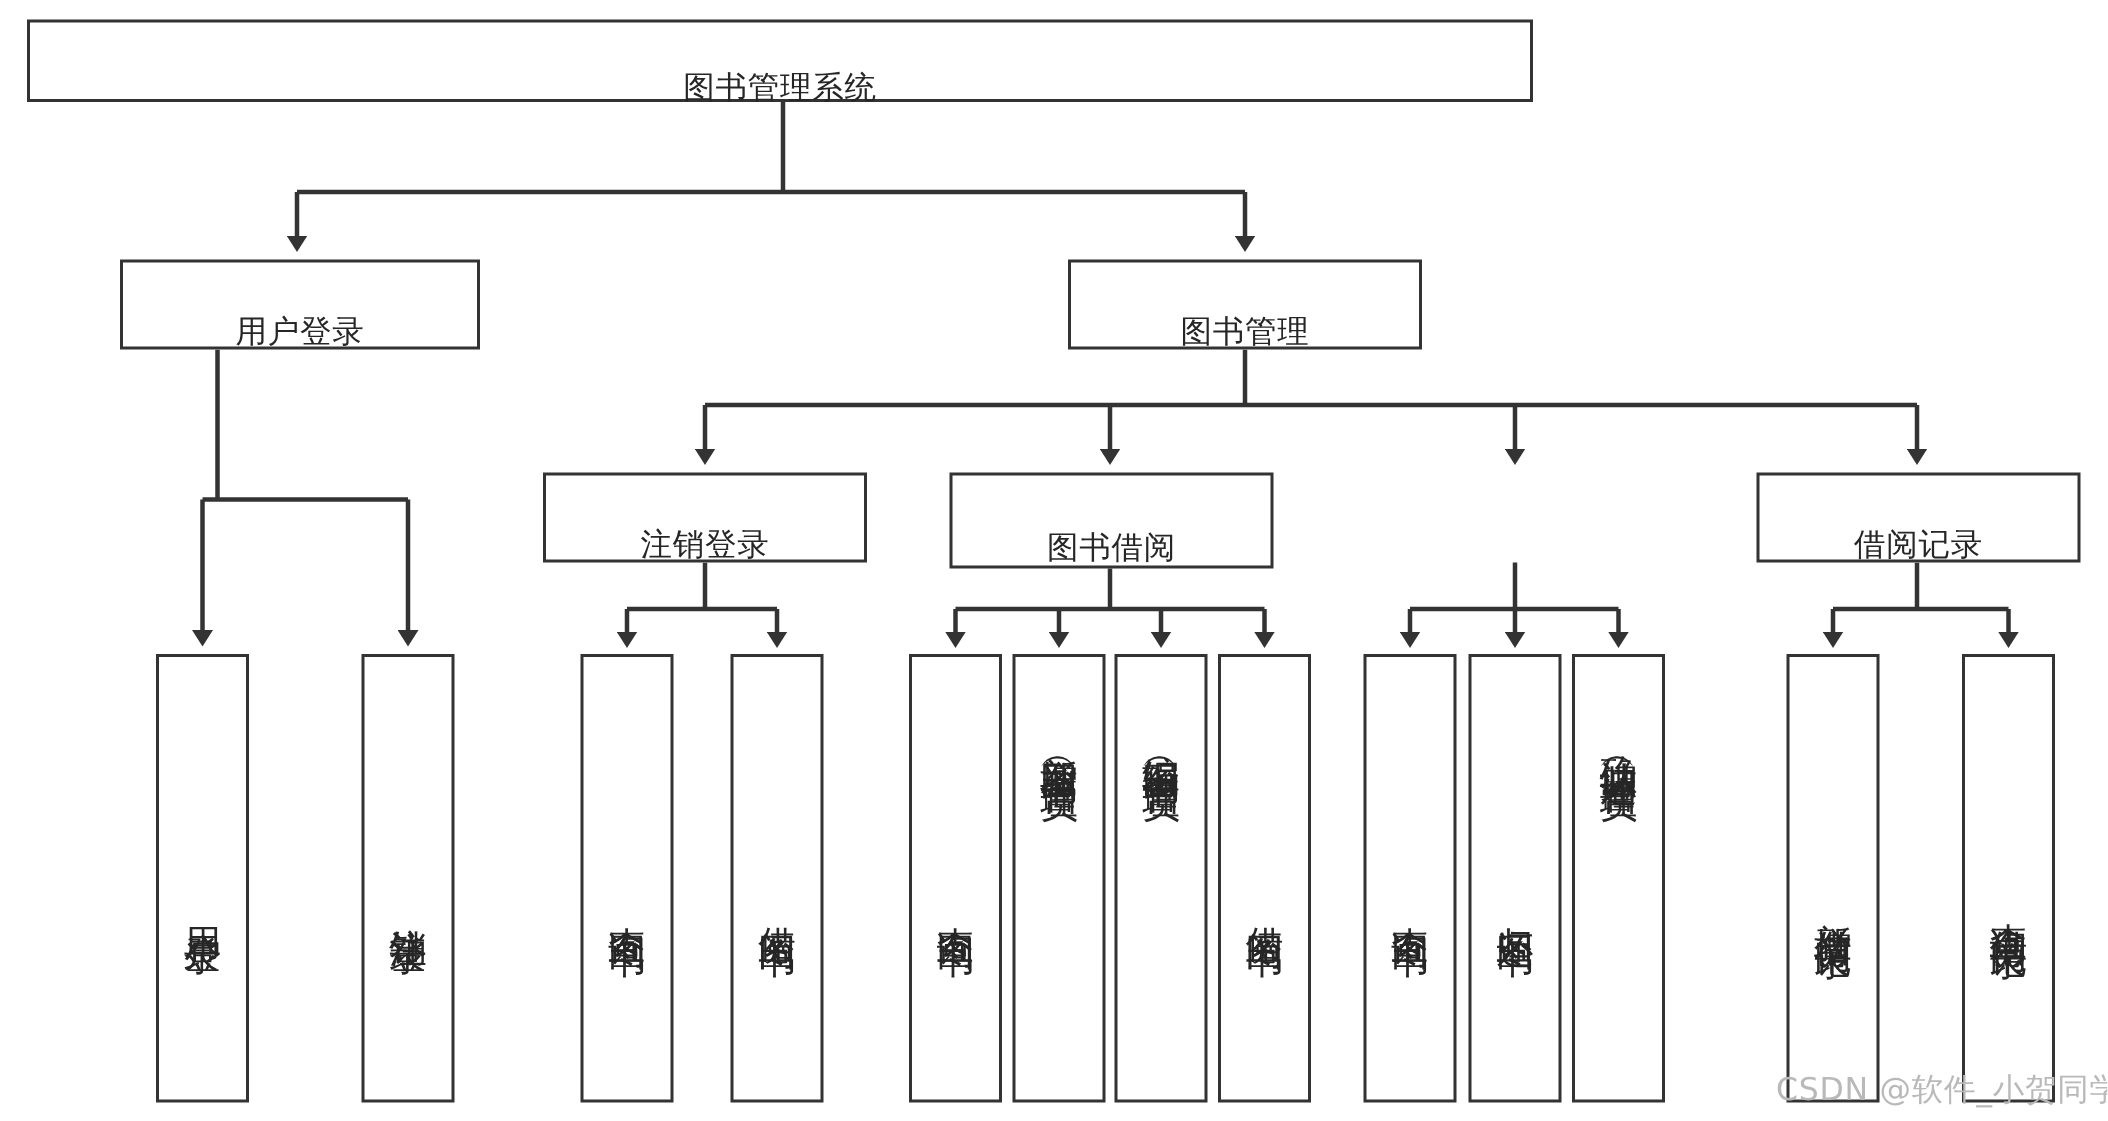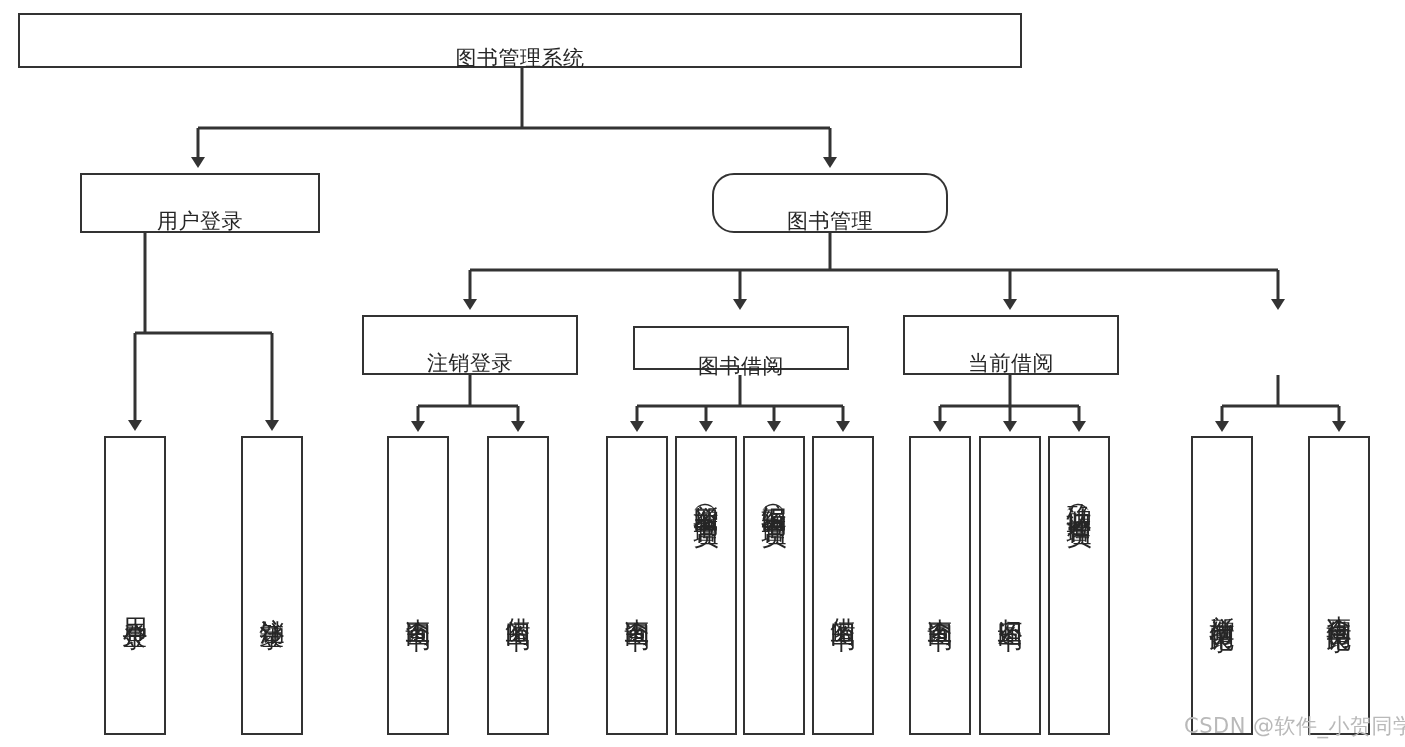--- a/index.html
+++ b/index.html
@@ -135,32 +135,32 @@
     </g>
   </svg>
 
   <div class="node h root" style="left:18px; top:13px; width:1004px; height:55px;">
     <span class="lbl">图书管理系统</span>
   </div>
 
   <div class="node h" style="left:80px; top:173px; width:240px; height:60px;">
     <span class="lbl">用户登录</span>
   </div>
-  <div class="node h" style="left:712px; top:173px; width:236px; height:60px;border-radius:22px;">
+  <div class="node h" style="left:712px; top:173px; width:236px; height:60px;">
     <span class="lbl">图书管理</span>
   </div>
 
   <div class="node h" style="left:362px; top:315px; width:216px; height:60px;">
     <span class="lbl">注销登录</span>
   </div>
-  <div class="node h" style="left:633px; top:326px; width:216px; height:44px;">
+  <div class="node h" style="left:633px; top:315px; width:216px; height:64px;">
     <span class="lbl">图书借阅</span>
   </div>
-  <div class="node h" style="left:903px; top:315px; width:216px; height:60px;">
-    <span class="lbl">当前借阅</span>
+  <div class="node h" style="left:1171px; top:315px; width:216px; height:60px;">
+    <span class="lbl">借阅记录</span>
   </div>
 
   <div class="node v mid" style="left:104px; top:436px; width:62px; height:299px;">
     <span class="lbl">用户登录</span>
   </div>
   <div class="node v mid" style="left:241px; top:436px; width:62px; height:299px;">
     <span class="lbl">注销登录</span>
   </div>
 
   <div class="node v mid" style="left:387px; top:436px; width:62px; height:299px;">

